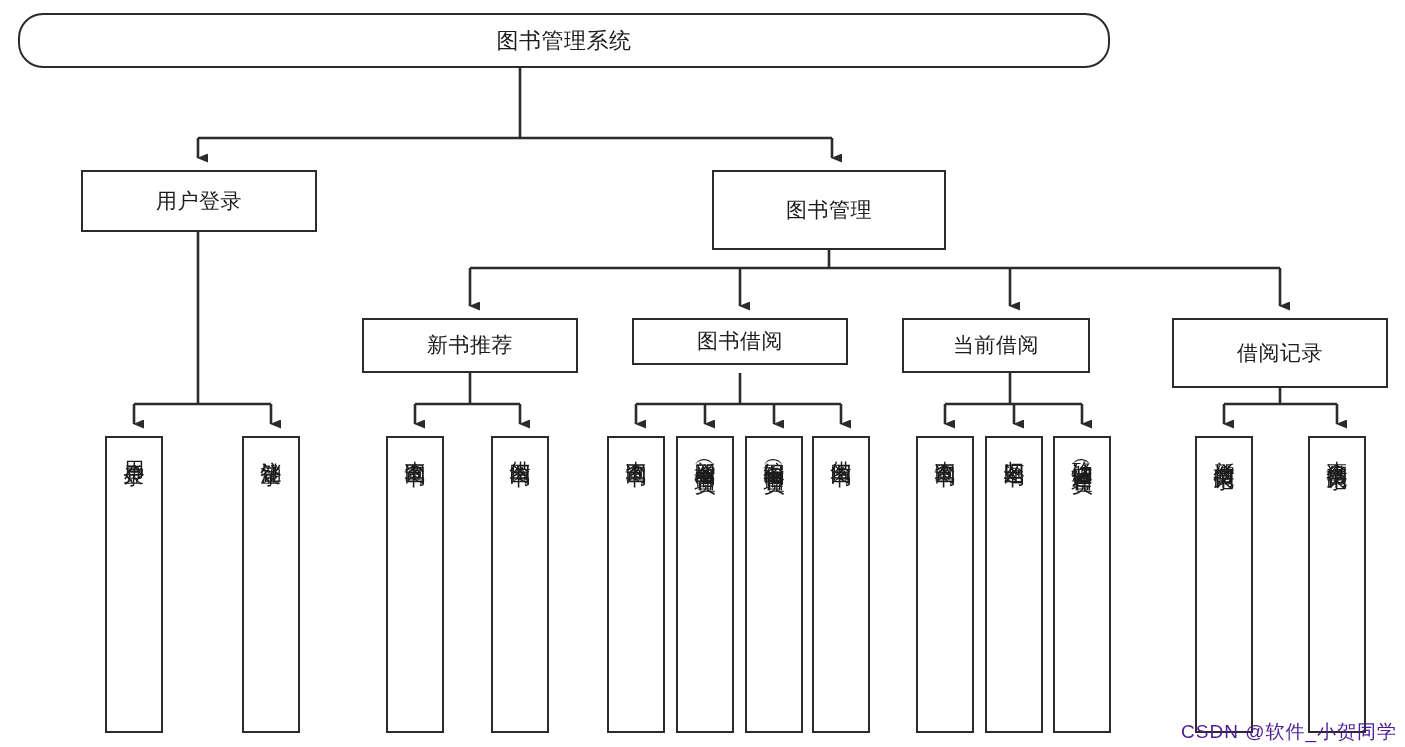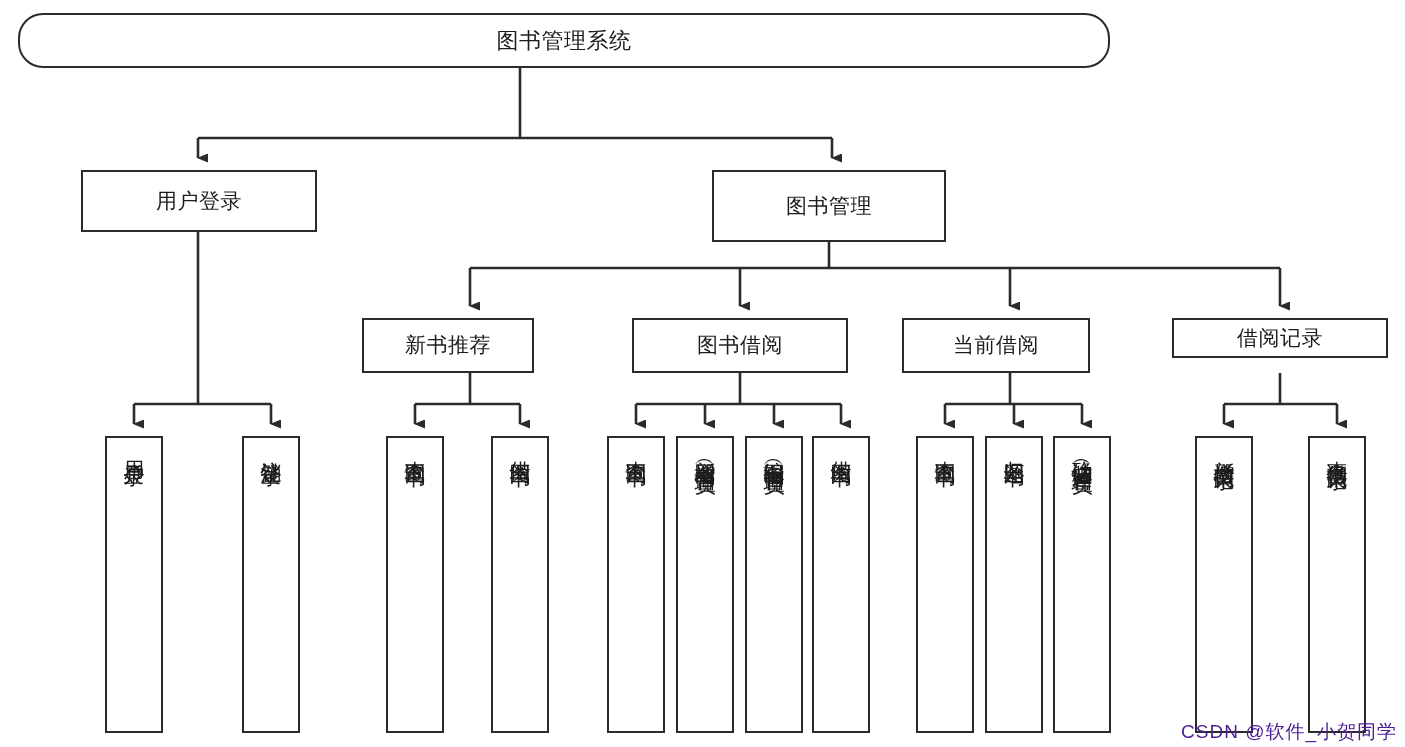--- a/index.html
+++ b/index.html
@@ -116,34 +116,34 @@
     </g>
   </svg>
 
   <div class="node h root" style="left:18px;top:13px;width:1092px;height:55px;border-radius:25px;">
     <span class="label">图书管理系统</span>
   </div>
 
   <div class="node h" style="left:81px;top:170px;width:236px;height:62px;">
     <span class="label">用户登录</span>
   </div>
-  <div class="node h" style="left:712px;top:170px;width:234px;height:72px;">
+  <div class="node h" style="left:712px;top:170px;width:234px;height:80px;">
     <span class="label">图书管理</span>
   </div>
 
-  <div class="node h" style="left:362px;top:318px;width:172px;height:55px;">
+  <div class="node h" style="left:362px;top:318px;width:216px;height:55px;">
     <span class="label">新书推荐</span>
   </div>
-  <div class="node h" style="left:632px;top:318px;width:216px;height:55px;">
+  <div class="node h" style="left:632px;top:318px;width:216px;height:47px;">
     <span class="label">图书借阅</span>
   </div>
   <div class="node h" style="left:902px;top:318px;width:188px;height:55px;">
     <span class="label">当前借阅</span>
   </div>
-  <div class="node h" style="left:1172px;top:318px;width:216px;height:40px;">
+  <div class="node h" style="left:1172px;top:318px;width:216px;height:70px;">
     <span class="label">借阅记录</span>
   </div>
 
   <div class="node v" style="left:105px;top:436px;width:58px;height:297px;">
     <span class="label">用户登录</span>
   </div>
   <div class="node v" style="left:242px;top:436px;width:58px;height:297px;">
     <span class="label">注销登录</span>
   </div>
 

